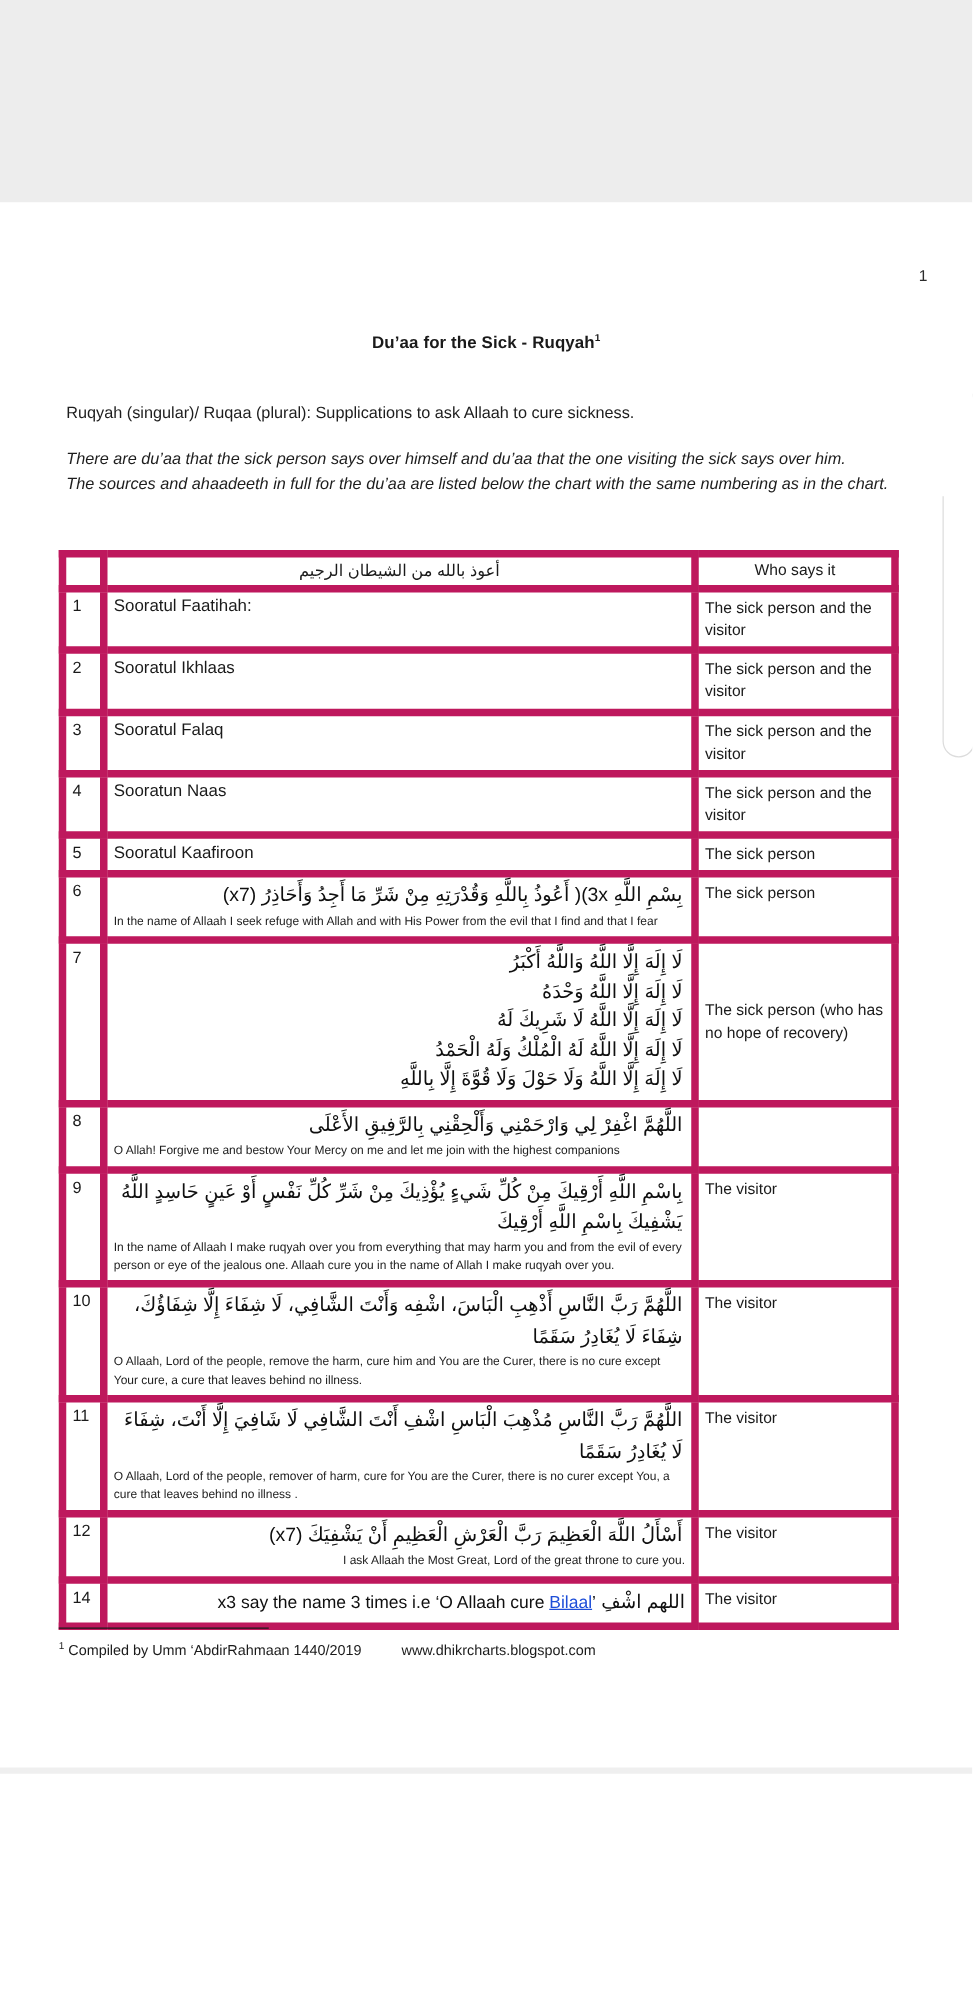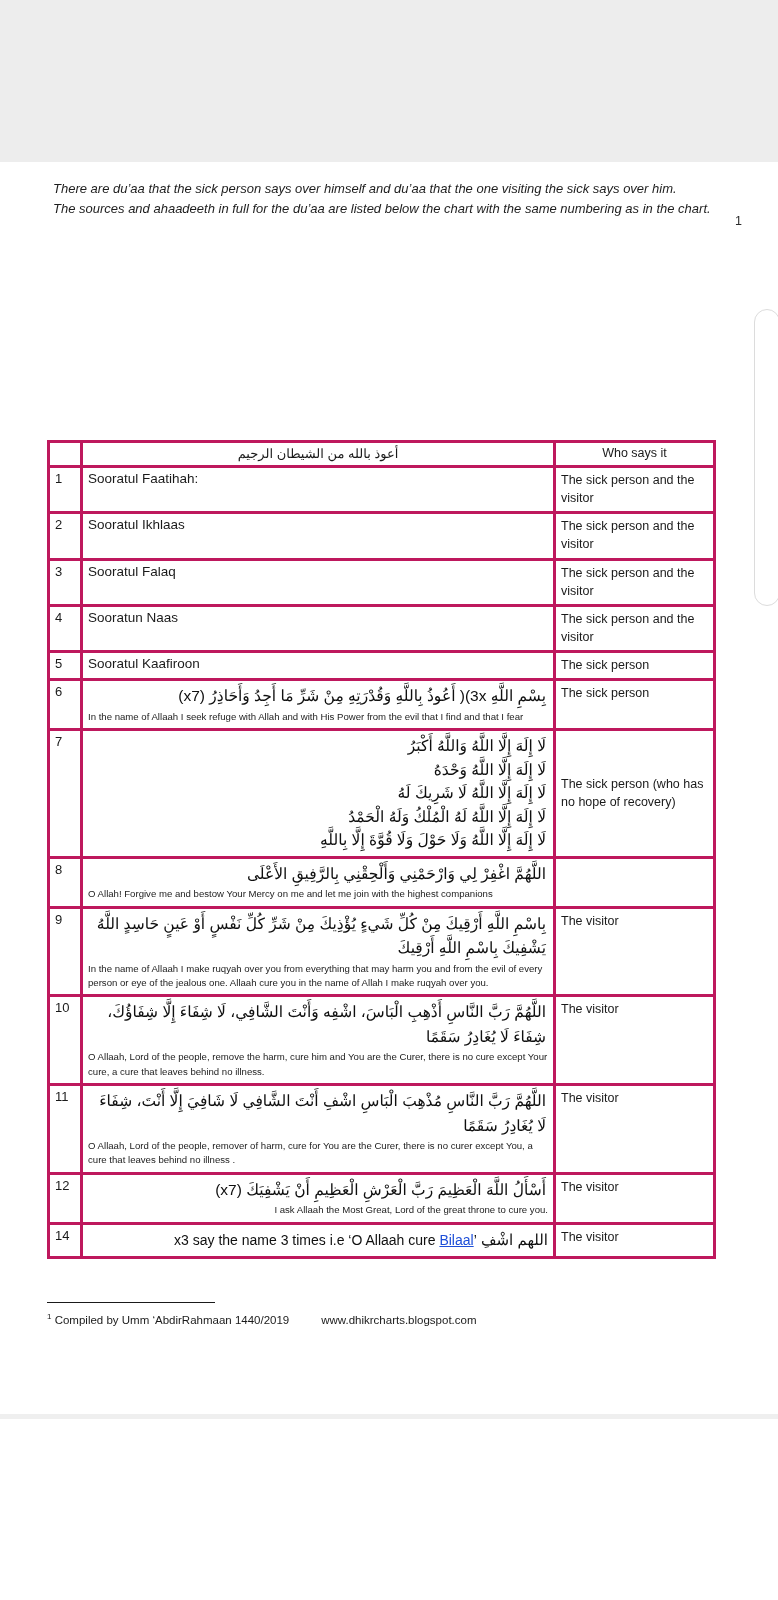--- a/index.html
+++ b/index.html
@@ -74,21 +74,21 @@
 
   
   table.chart {
     position: absolute;
     left: 47px; top: 278px;
     width: 666px;
     border-collapse: collapse;
     table-layout: fixed;
   }
   table.chart td, table.chart th {
-    border: 3px solid #be185d;
+    border: 6px solid #be185d;
     vertical-align: top;
     padding: 3px 5px 4px 5px;
     font-weight: normal;
     color: #1a1a1a;
   }
   col.c-num { width: 33px; }
   col.c-body { width: 473px; }
   col.c-who { width: 160px; }
 
   .num-cell {
@@ -189,22 +189,24 @@
 <div id="viewport">
 
   <div class="top-band"></div>
   <div class="scroll-thumb"></div>
   <div class="page-break"></div>
 
   <div class="page">
 
     <div class="page-num-top">1</div>
 
+    <h1 class="doc-title"><span>Du’aa for the Sick - Ruqyah</span><sup>1</sup></h1>
 
     <div class="intro">
+      <p class="p1">Ruqyah (singular)/ Ruqaa (plural): Supplications to ask Allaah to cure sickness.</p>
       <p class="p2" style="white-space: pre-line; font-style: italic;">There are du’aa that the sick person says over himself and du’aa that the one visiting the sick says over him.
 The sources and ahaadeeth in full for the du’aa are listed below the chart with the same numbering as in the chart.</p>
     </div>
 
     <table class="chart">
       <colgroup>
         <col class="c-num">
           <col class="c-body">
           <col class="c-who">
       </colgroup>

